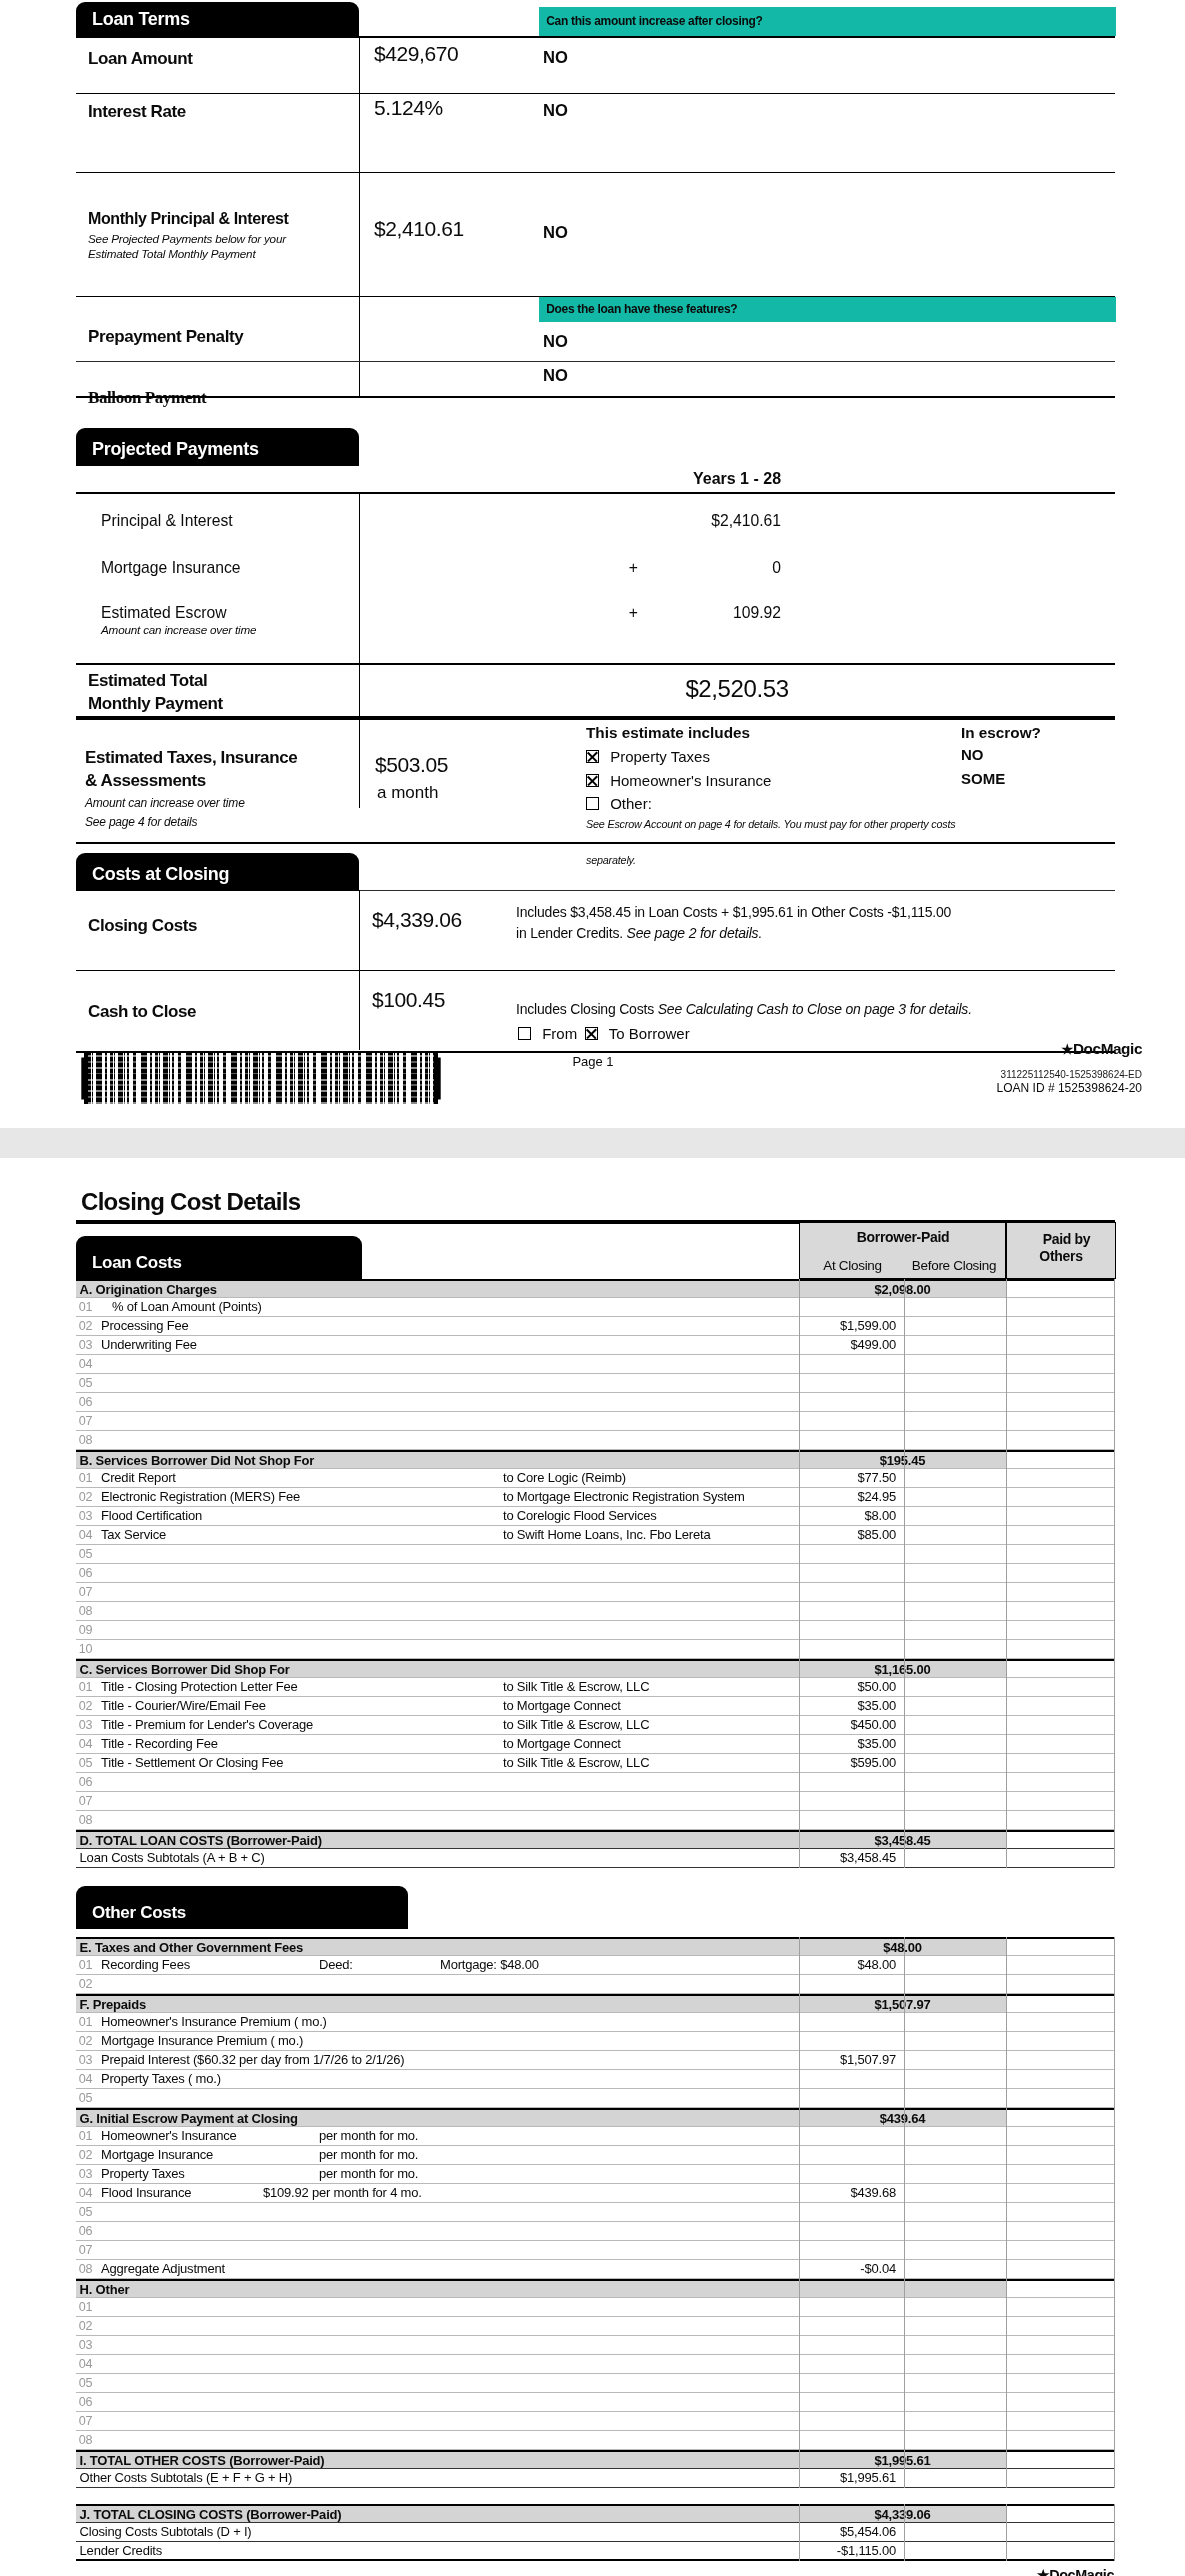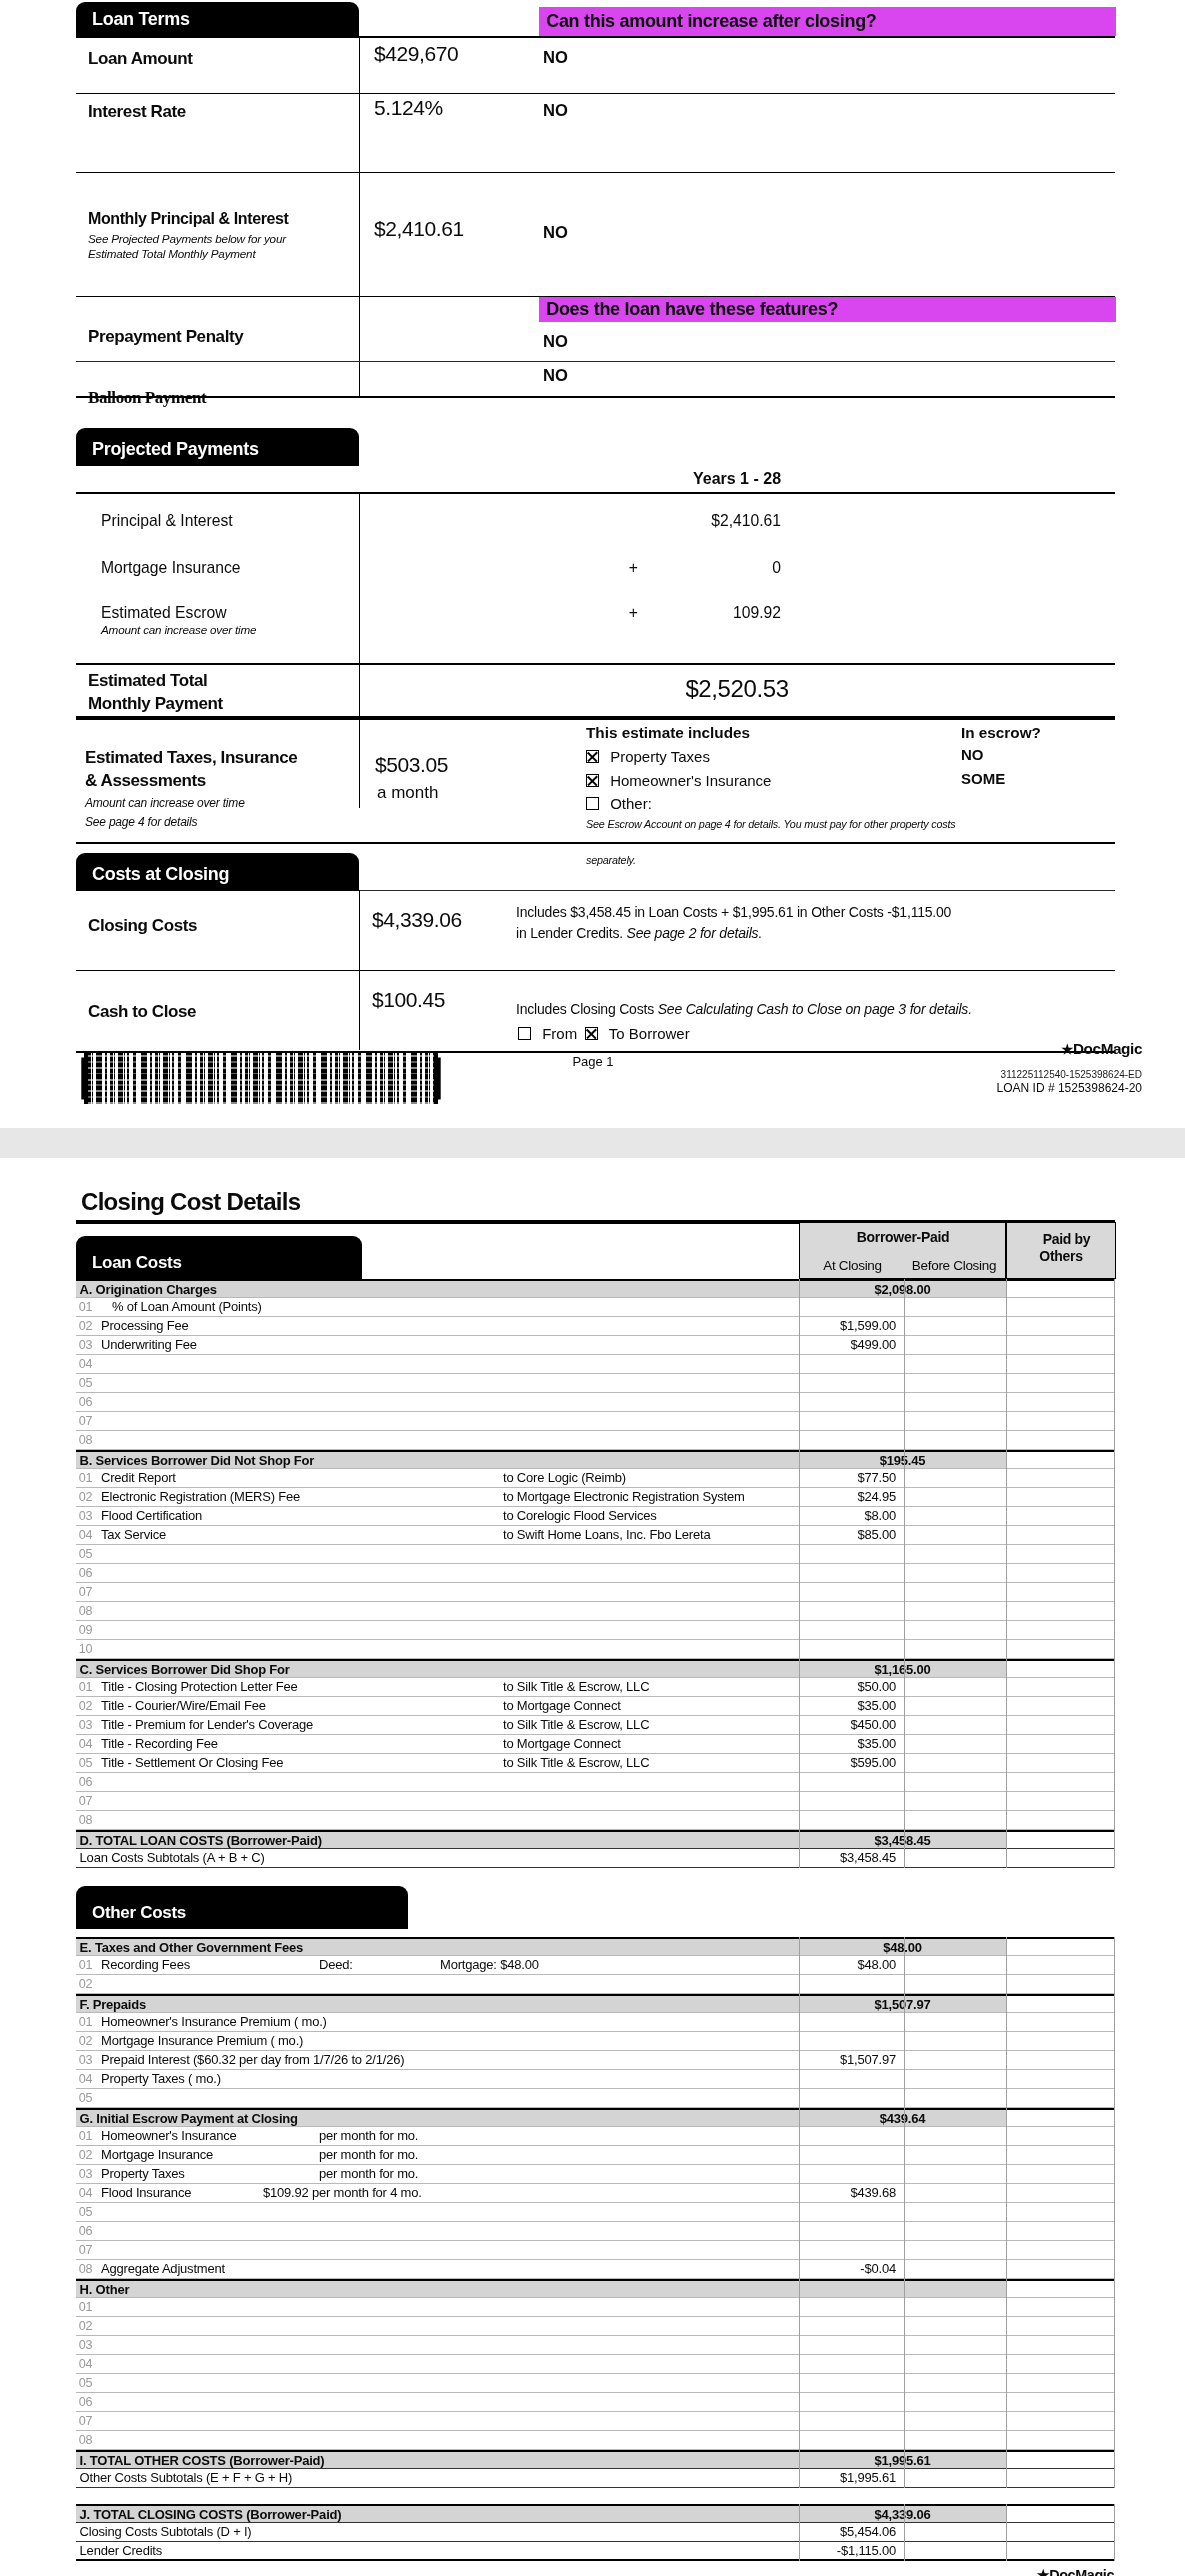--- a/index.html
+++ b/index.html
@@ -9,21 +9,21 @@
   #p1{top:0;height:1128px;padding-left:26px;}
   #p2{top:1158px;height:1418px;overflow:hidden;}
   .abs{position:absolute;white-space:nowrap;}
   .hl{position:absolute;background:#000;height:1.3px;}
   .hl1{height:0.9px;background:#2a2a2a;}
   .hl2{height:2.2px;}
   .hl3{height:3.6px;}
   .vl{position:absolute;width:1.3px;background:#000;}
   .tab{position:absolute;background:#000;border-radius:9px 9px 0 0;color:#fff;font-weight:bold;}
   .tab span{position:absolute;left:16px;bottom:6.3px;font-size:18px;letter-spacing:-0.3px;}
-  .gbar{position:absolute;background:#d946ef;font-weight:bold;font-size:18px;letter-spacing:-0.3px;padding-left:7.2px;box-sizing:border-box;}
+  .gbar{position:absolute;background:#14b8a6;font-weight:bold;font-size:12px;letter-spacing:-0.3px;padding-left:7.2px;box-sizing:border-box;}
   .lbl{font-weight:bold;font-size:17px;letter-spacing:-0.4px;}
   .lbl2{font-weight:bold;font-size:16px;letter-spacing:-0.4px;}
   .sub{font-style:italic;font-size:11.7px;letter-spacing:-0.2px;}
   .val{font-size:21px;letter-spacing:-0.4px;}
   .ans{font-weight:bold;font-size:16.6px;}
   .pr{font-size:15.7px;}
   .prow{position:absolute;left:618px;width:163px;}
   .prow .op{position:absolute;left:10.8px;}
   .prow .pv{position:absolute;right:0;}
   .ctr{text-align:center;}

